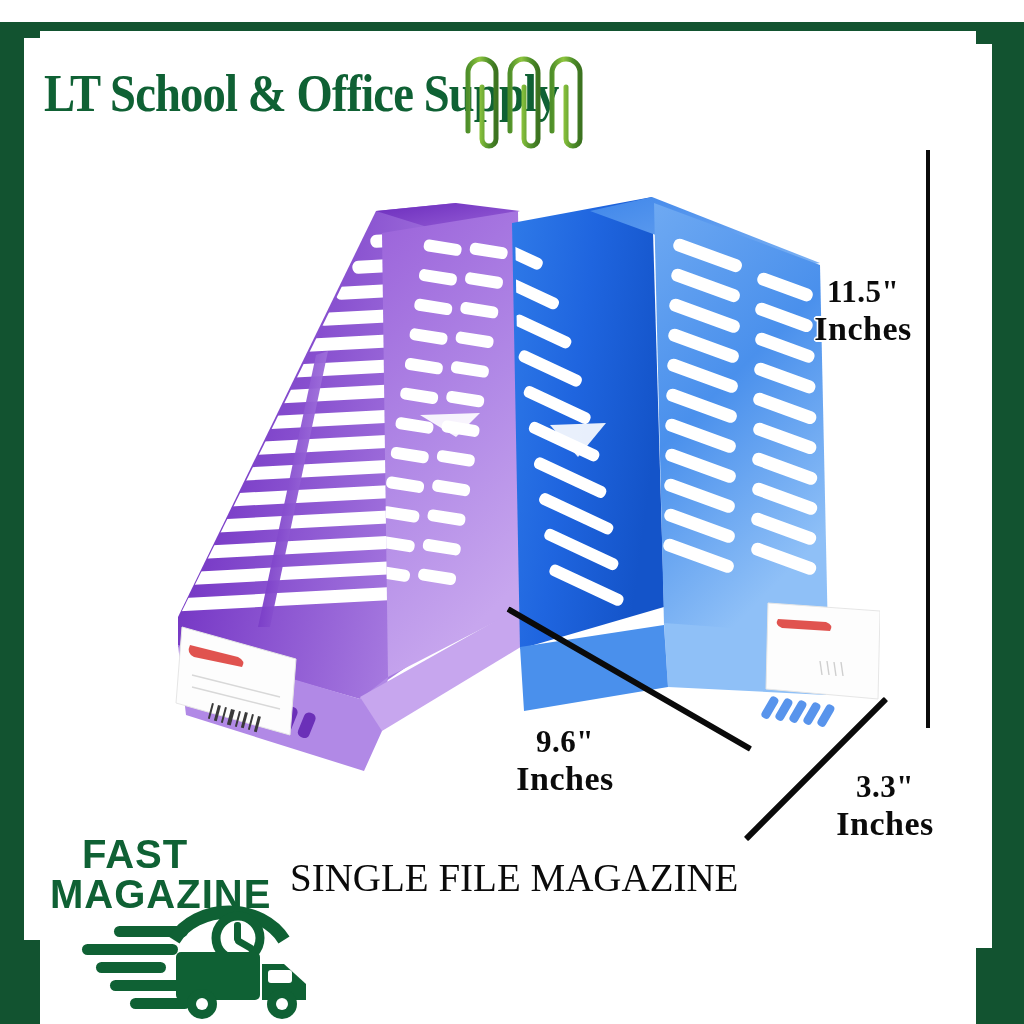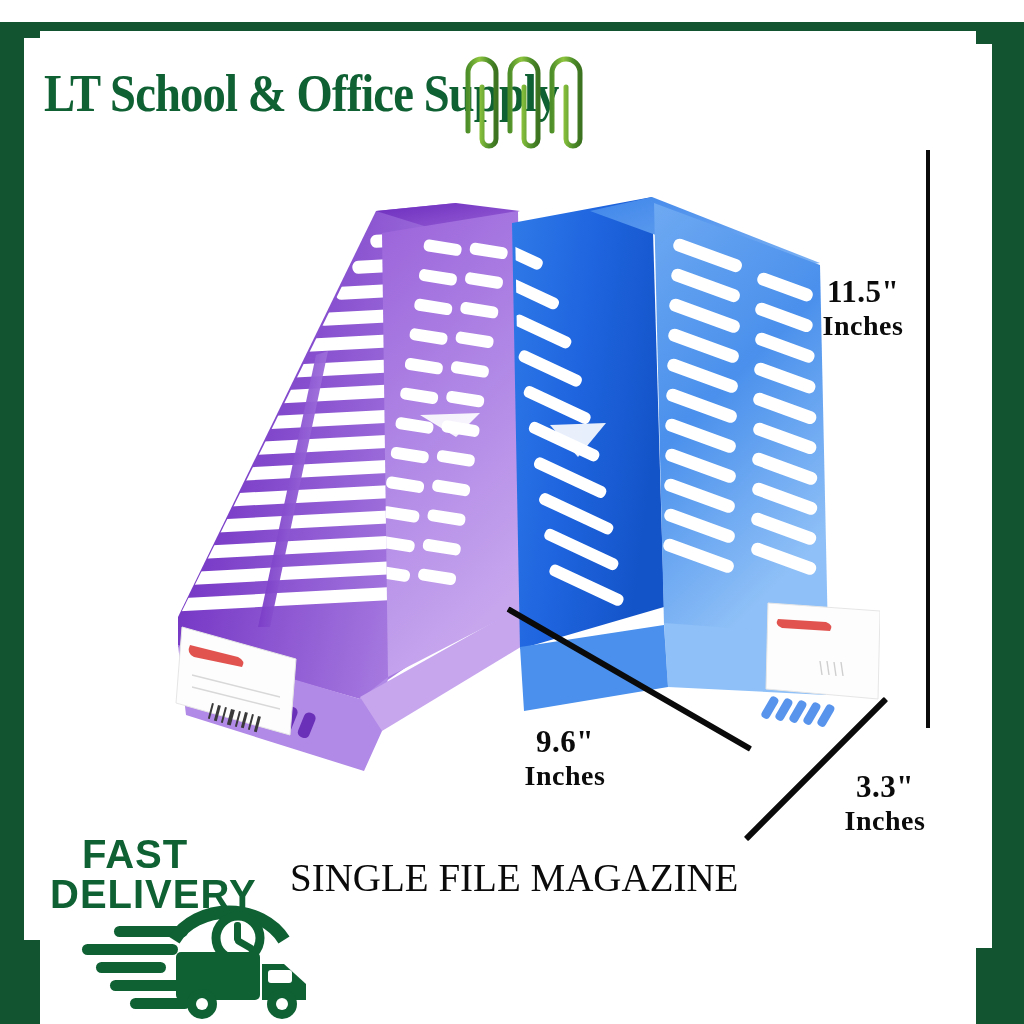--- a/index.html
+++ b/index.html
@@ -36,21 +36,21 @@
   .dim-line{position:absolute;background:#0a0a0a;}
   #dim-v-line{left:926px;top:150px;width:4px;height:578px;}
   .dim-diag{position:absolute;height:6px;background:#0a0a0a;transform-origin:left center;border-radius:1px;}
 
   .dim-label{position:absolute;font-family:"Liberation Serif",serif;font-weight:700;
       color:#0b0b0b;text-align:center;line-height:1.12;white-space:nowrap;
       -webkit-text-stroke:0px;
       text-shadow: 1.6px 0 0 #fff, -1.6px 0 0 #fff, 0 1.6px 0 #fff, 0 -1.6px 0 #fff,
                    1.2px 1.2px 0 #fff, -1.2px 1.2px 0 #fff, 1.2px -1.2px 0 #fff, -1.2px -1.2px 0 #fff;}
   .dim-label .v{display:block;font-size:31px;letter-spacing:.5px;}
-  .dim-label .u{display:block;font-size:28px;letter-spacing:.5px;}
+  .dim-label .u{display:block;font-size:34px;letter-spacing:.5px;}
 
   #dim-height{left:798px;top:275px;width:130px;}
   #dim-depth{left:500px;top:725px;width:130px;}
   #dim-width{left:820px;top:770px;width:130px;}
 
   
   #delivery{position:absolute;left:60px;top:832px;width:330px;height:180px;}
   #fast-word{position:absolute;left:22px;top:0px;font-family:"Liberation Sans",sans-serif;
      font-weight:700;font-size:40px;color:#0f6134;letter-spacing:1px;}
   #delivery-word{position:absolute;left:-10px;top:40px;font-family:"Liberation Sans",sans-serif;
@@ -324,21 +324,21 @@
     <span class="v">9.6"</span>
     <span class="u">Inches</span>
   </div>
   <div class="dim-label" id="dim-width">
     <span class="v">3.3"</span>
     <span class="u">Inches</span>
   </div>
 
   <div id="delivery">
     <div id="fast-word">FAST</div>
-    <div id="delivery-word">DELIVERY</div>
+    <div id="delivery-word">MAGAZINE</div>
     <svg id="truck" viewBox="0 0 280 120">
       <g fill="#0f6134">
 
         <rect x="44" y="26" width="74" height="11" rx="5.5"></rect>
         <rect x="12" y="44" width="96" height="11" rx="5.5"></rect>
         <rect x="26" y="62" width="70" height="11" rx="5.5"></rect>
         <rect x="40" y="80" width="92" height="11" rx="5.5"></rect>
         <rect x="60" y="98" width="60" height="11" rx="5.5"></rect>
 
         <path d="M104,40 A62,52 0 0 1 214,40" fill="none" stroke="#0f6134" stroke-width="13"></path>

